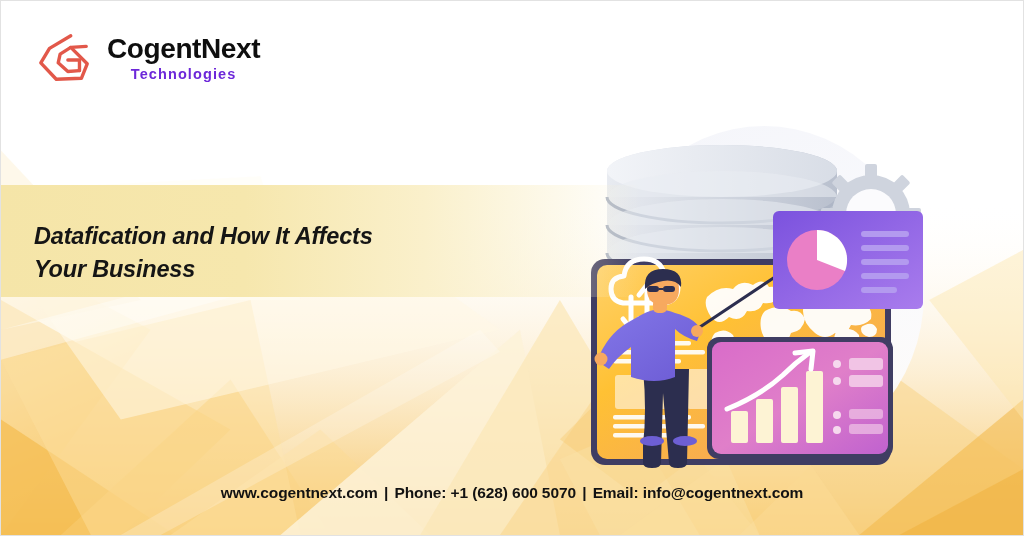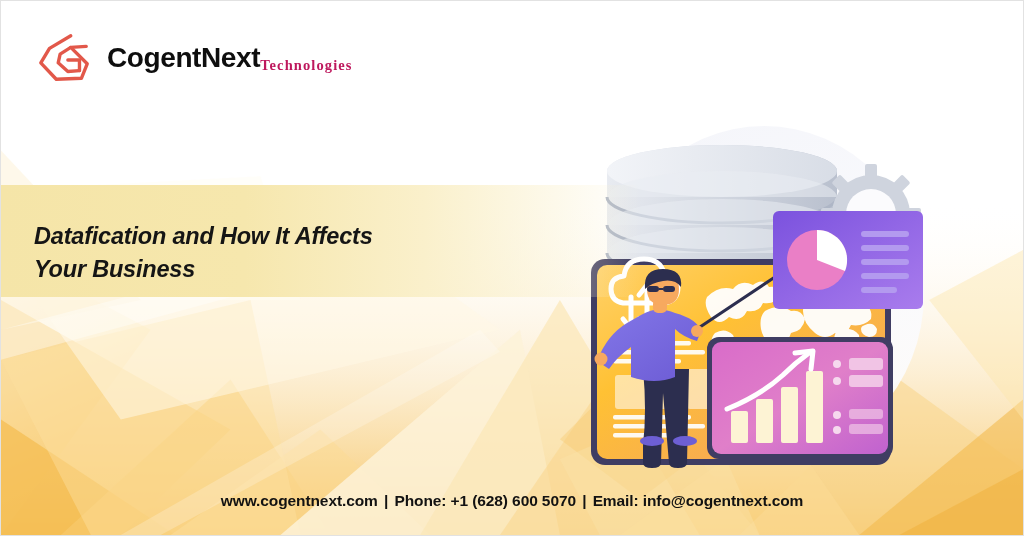--- a/index.html
+++ b/index.html
@@ -18,28 +18,28 @@
   
   .bg-art{position:absolute;inset:0;width:100%;height:100%;}
 
   
   .logo-block{
     position:absolute;left:34px;top:28px;
     display:flex;align-items:center;gap:14px;
     z-index:6;
   }
   .logo-mark{width:58px;height:58px;flex:0 0 58px;}
-  .logo-words{display:flex;flex-direction:row;line-height:1;align-items:flex-end;}
+  .logo-words{display:flex;flex-direction:column;line-height:1;}
   .logo-name{
     font-size:28px;font-weight:700;color:#0e0e0e;
     letter-spacing:-0.4px;
   }
   .logo-sub{
-    font-size:14.5px;font-weight:700;color:#be185d;
-    letter-spacing:1.1px;text-align:center;margin-top:4px;font-family:Liberation Serif, serif;
+    font-size:14.5px;font-weight:700;color:#6d28d9;
+    letter-spacing:1.1px;text-align:center;margin-top:4px;
   }
 
   
   .title-band{
     position:absolute;left:0;top:184px;width:640px;height:112px;
     background:linear-gradient(to right,#f5e5a8 0%,#f6e7ad 38%,#faf0cb 66%,rgba(255,255,255,0) 100%);
     z-index:4;
   }
   .title-text{
     position:absolute;left:33px;top:203px;width:470px;
@@ -55,21 +55,20 @@
     width:360px;height:350px;z-index:3;
   }
 
   
   .footer-text{
     position:absolute;left:0;right:0;top:483px;
     text-align:center;
     font-size:15.5px;font-weight:700;color:#121212;
     letter-spacing:-0.1px;
     z-index:6;
-    margin-top:8px;
   }
   .footer-text .sep{padding:0 2px;}
 </style>
 </head>
 <body>
 
 <div class="banner">
 
   <svg class="bg-art" viewBox="0 0 1024 536" preserveAspectRatio="none">
     <defs>

